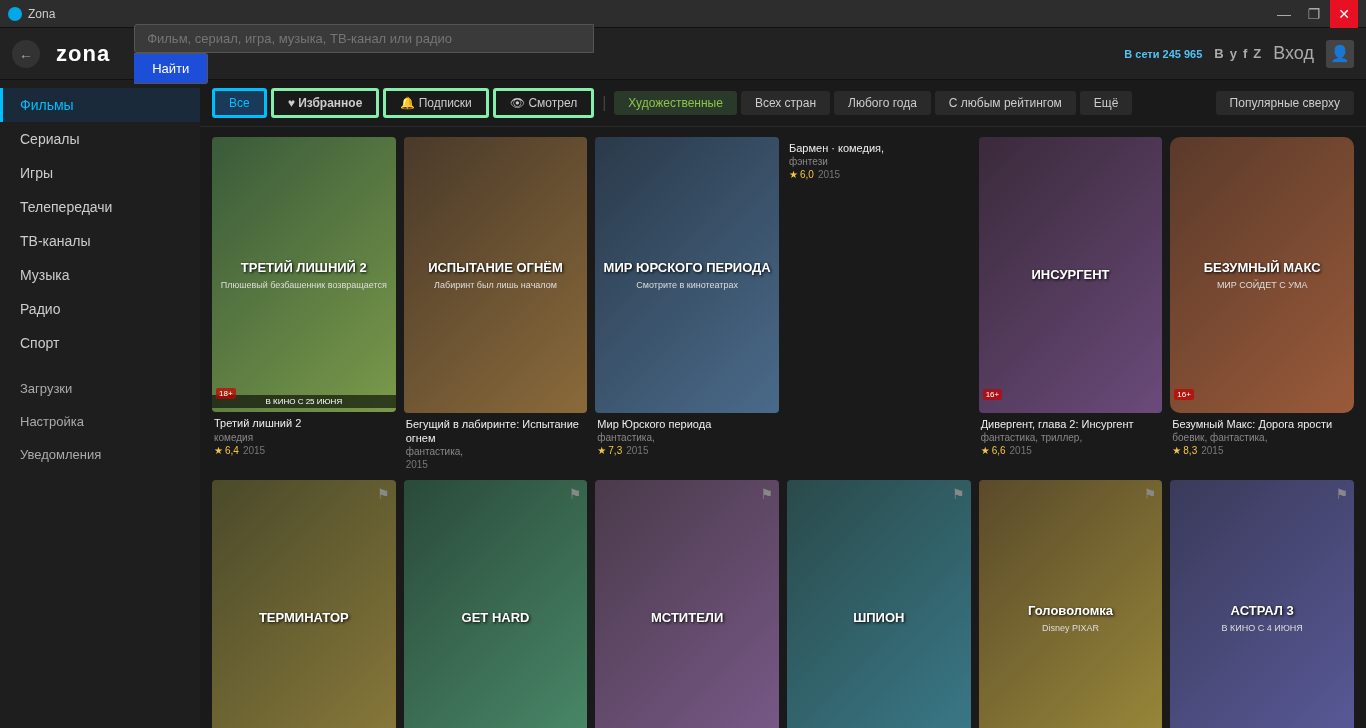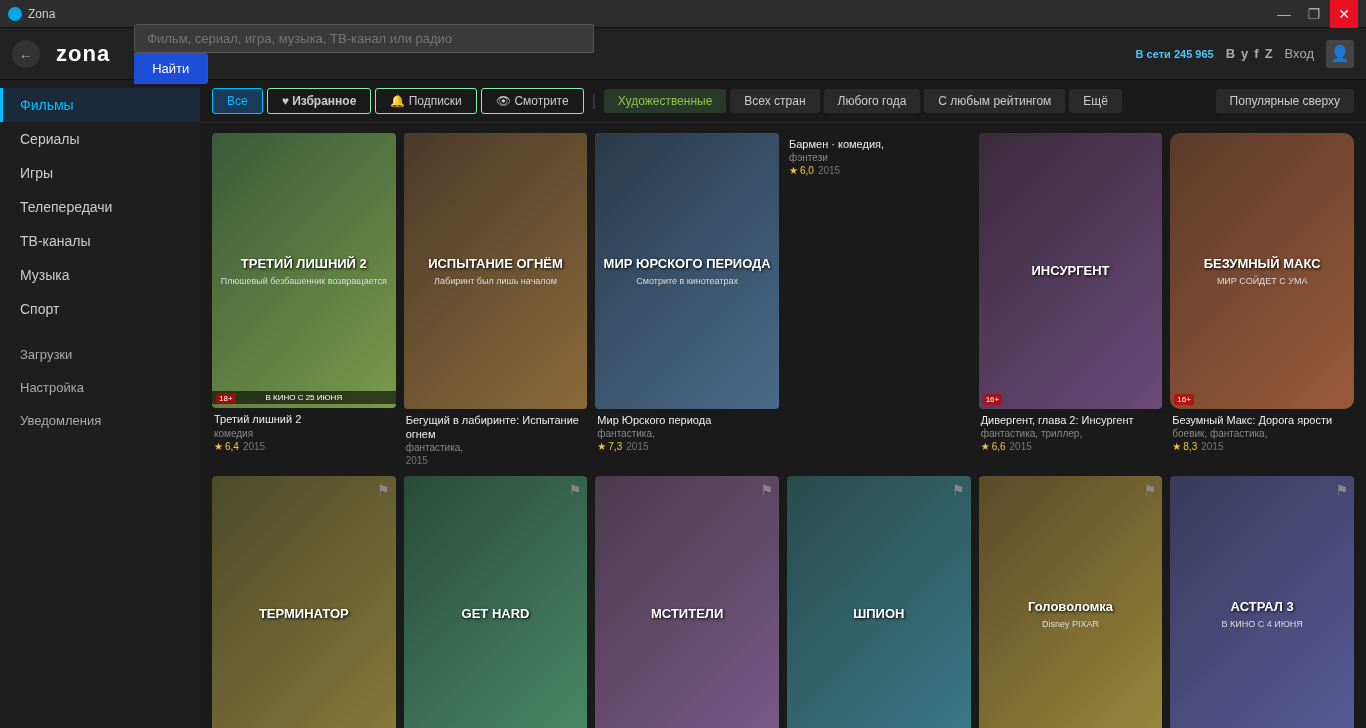--- a/index.html
+++ b/index.html
@@ -130,21 +130,21 @@
       display: flex;
       gap: 6px;
     }
     .social-icon {
       color: #aaa;
       font-size: 13px;
       font-weight: bold;
     }
     .login-btn {
       color: #aaa;
-      font-size: 13px;
+      font-size: 18px;
       cursor: pointer;
     }
     .user-icon {
       width: 28px;
       height: 28px;
       background: #444;
       border-radius: 3px;
       display: flex;
       align-items: center;
       justify-content: center;
@@ -196,21 +196,21 @@
     .filter-bar {
       display: flex;
       align-items: center;
       padding: 8px 12px;
       gap: 4px;
       border-bottom: 1px solid #2a2a2a;
       flex-wrap: wrap;
     }
     .filter-btn {
       padding: 5px 14px;
-      border: 1px solid #86efac;
+      border: 3px solid #86efac;
       background: transparent;
       color: #ccc;
       font-size: 12px;
       cursor: pointer;
       border-radius: 3px;
     }
     .filter-btn.active {
       background: #1a3a5a;
       border-color: #00bfff;
       color: #00bfff;
@@ -346,21 +346,21 @@
       bottom: 4px;
       left: 0; right: 0;
       text-align: center;
       font-size: 8px;
       color: #fff;
       background: rgba(0,0,0,0.6);
       padding: 2px;
     }
     .poster-age {
       position: absolute;
-      bottom: 4px;
+      bottom: 13px;
       left: 4px;
       font-size: 8px;
       color: #fff;
       background: rgba(200,0,0,0.7);
       padding: 1px 3px;
       border-radius: 2px;
     }
   </style>
 </head>
 <body>
@@ -402,34 +402,35 @@
 
 <div class="main">
 
   <div class="sidebar">
     <a class="sidebar-item active">Фильмы</a>
     <a class="sidebar-item">Сериалы</a>
     <a class="sidebar-item">Игры</a>
     <a class="sidebar-item">Телепередачи</a>
     <a class="sidebar-item">ТВ-каналы</a>
     <a class="sidebar-item">Музыка</a>
+    <a class="sidebar-item">Радио</a>
     <a class="sidebar-item">Спорт</a>
     <div class="sidebar-divider"></div>
     <a class="sidebar-item sub">Загрузки</a>
     <a class="sidebar-item sub">Настройка</a>
     <a class="sidebar-item sub">Уведомления</a>
   </div>
 
   <div class="content">
 
     <div class="filter-bar">
       <button class="filter-btn active">Все</button>
       <button class="filter-btn heart">♥ Избранное</button>
       <button class="filter-btn bell">🔔 Подписки</button>
-      <button class="filter-btn eye">👁 Смотрите</button>
+      <button class="filter-btn eye">👁 Смотрел</button>
       <span class="filter-sep">|</span>
       <button class="filter-tag highlight">Художественные</button>
       <button class="filter-tag">Всех стран</button>
       <button class="filter-tag">Любого года</button>
       <button class="filter-tag">С любым рейтингом</button>
       <button class="filter-tag">Ещё</button>
       <button class="sort-btn">Популярные сверху</button>
     </div>
 
     <div class="movie-grid" id="movie-grid">

